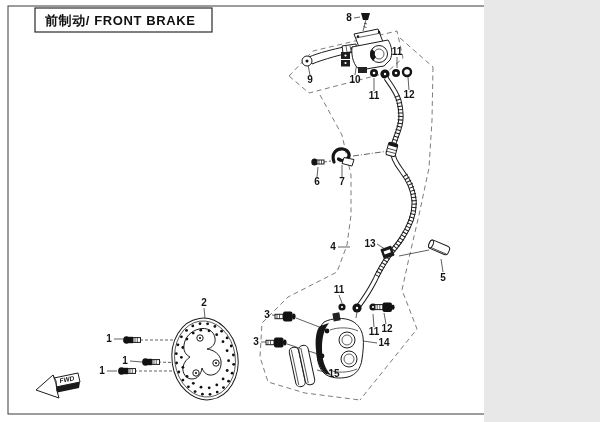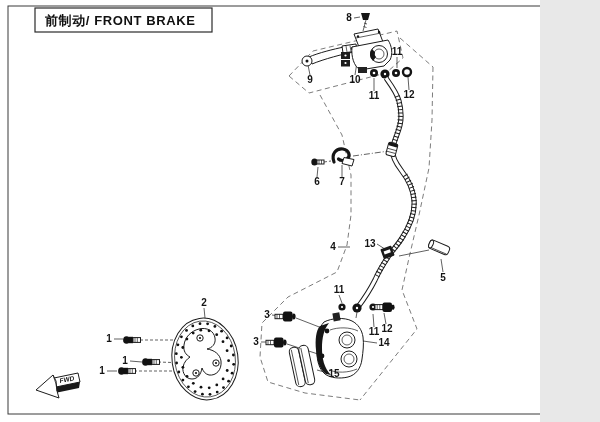--- a/index.html
+++ b/index.html
@@ -1,16 +1,16 @@
 <!DOCTYPE html>
 <html><head>
 <meta charset="utf-8">
 <style>
   html,body{margin:0;padding:0;background:#e8e8e8;}
-  .page{position:relative;width:540px;height:422px;background:#ffffff;overflow:hidden;
+  .page{position:relative;width:484px;height:422px;background:#ffffff;overflow:hidden;
         font-family:"Liberation Sans",sans-serif;}
   svg{display:block;}
   .ln-thin{stroke:#1c1c1c;stroke-width:0.7;fill:none;}
   .fill-w{fill:#ffffff;stroke:#1c1c1c;stroke-width:1;}
   .phantom{stroke:#5a5a5a;stroke-width:0.8;fill:none;stroke-dasharray:5 3.5;}
   .leader{stroke:#1c1c1c;stroke-width:0.7;fill:none;}
   .leader-dash{stroke:#1c1c1c;stroke-width:0.7;fill:none;stroke-dasharray:3 2;}
   .leader-dashdot{stroke:#1c1c1c;stroke-width:0.7;fill:none;stroke-dasharray:6 2 1 2;}
   text.callout{font-family:"Liberation Sans",sans-serif;font-size:10px;font-weight:600;
                fill:#141414;text-anchor:middle;dominant-baseline:middle;}

